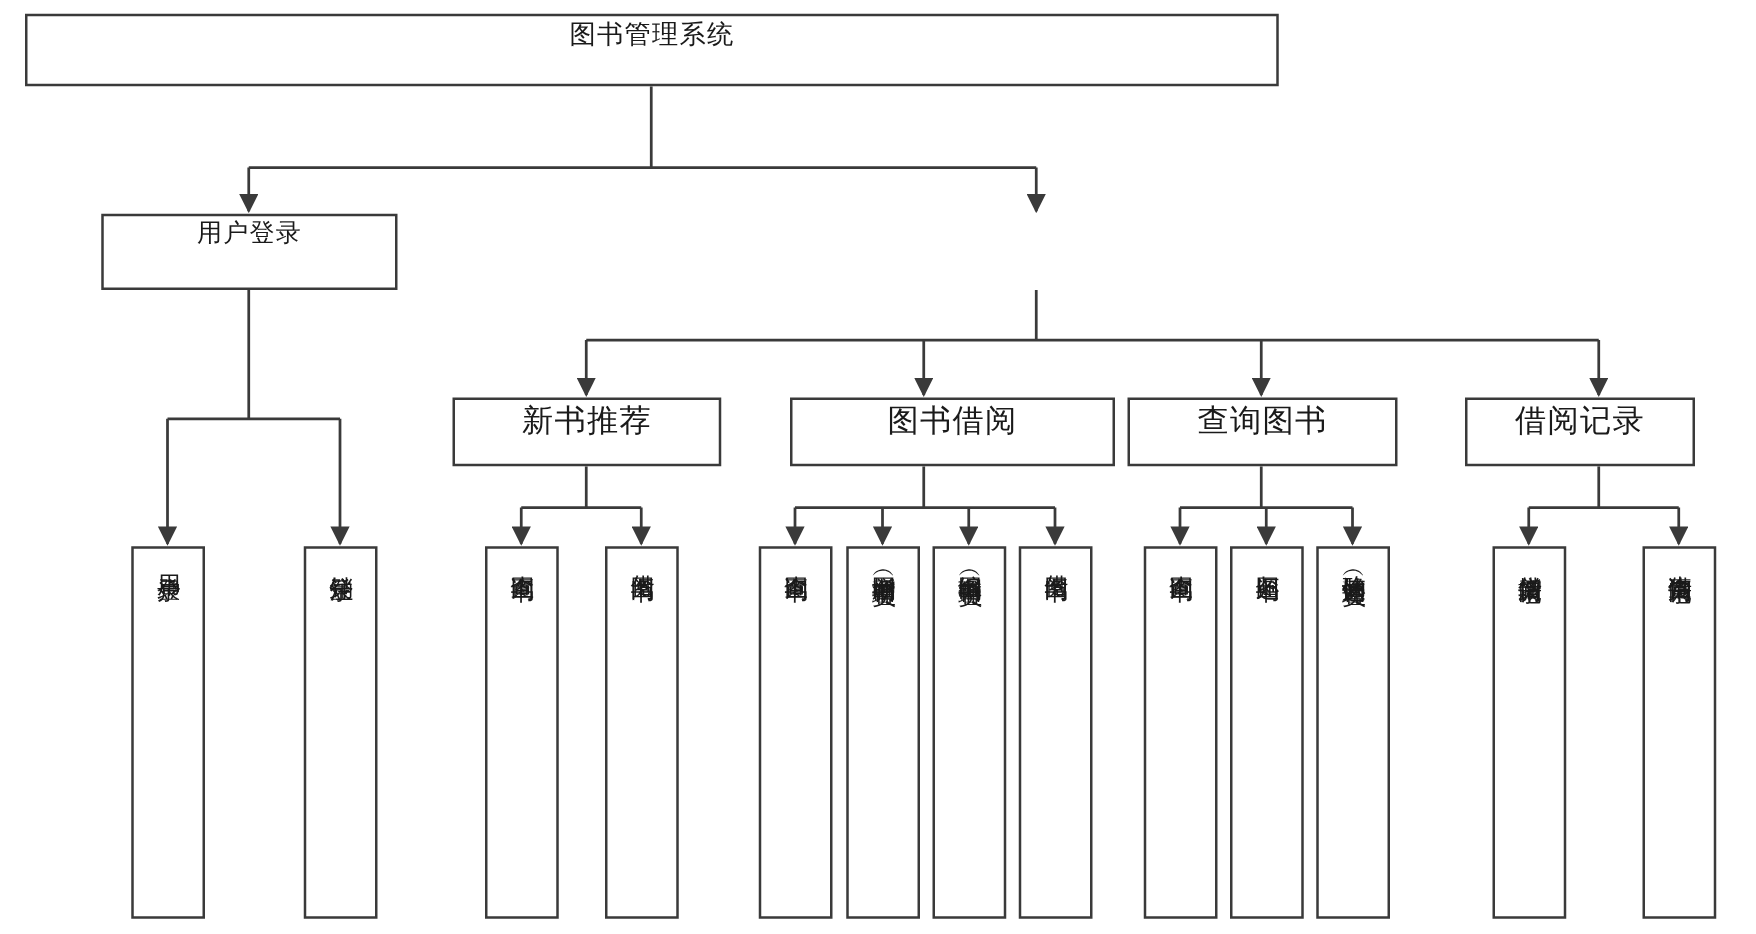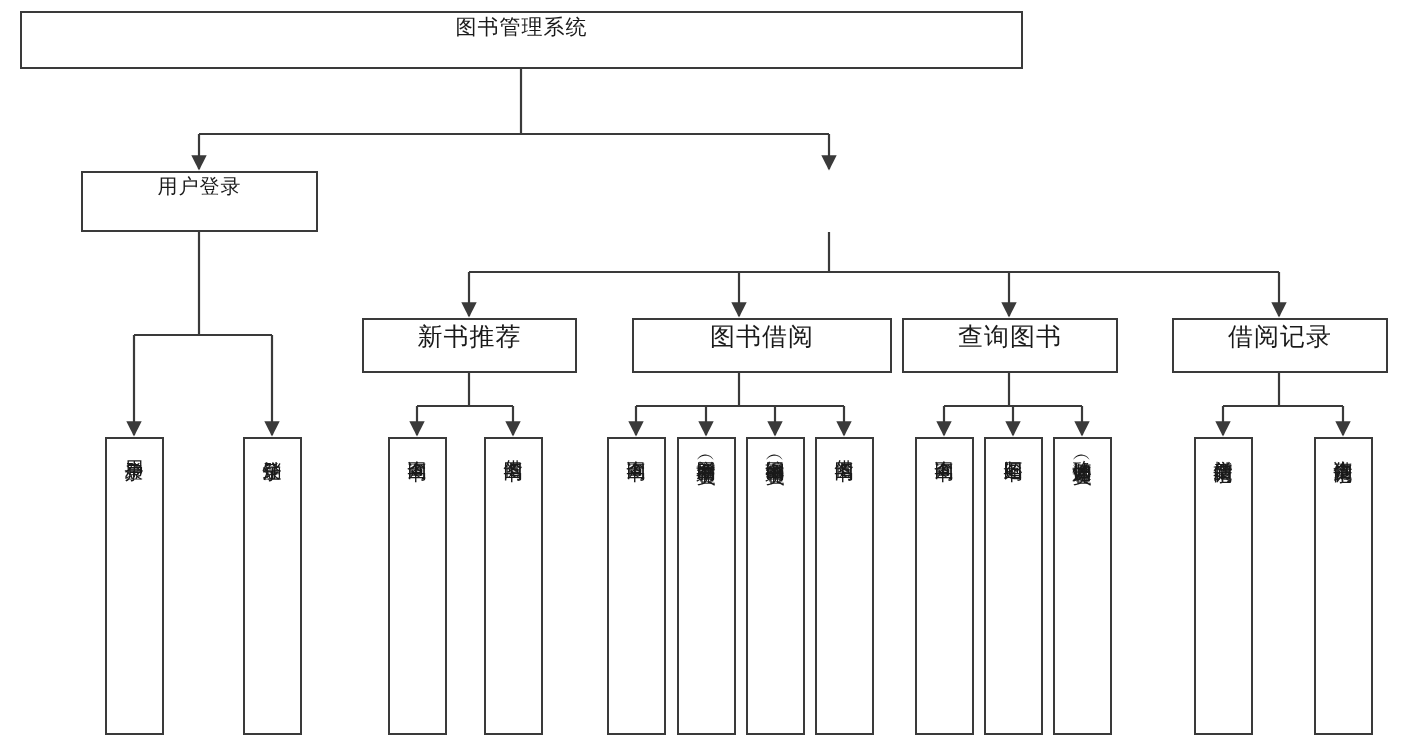--- a/index.html
+++ b/index.html
@@ -132,21 +132,21 @@
   </div>
 
   <div class="node level2" id="node-book-borrow" style="left: 632px; top: 318px; width: 260px; height: 55px;">
     <span class="htext">图书借阅</span>
   </div>
 
   <div class="node level2" id="node-current-borrow" style="left: 902px; top: 318px; width: 216px; height: 55px;">
     <span class="htext">查询图书</span>
   </div>
 
-  <div class="node level2" id="node-borrow-record" style="left: 1172px; top: 318px; width: 216px; height: 55px;">
+  <div class="node level2" id="node-borrow-record" style="left: 1172px; top: 318px; width: 184px; height: 55px;">
     <span class="htext">借阅记录</span>
   </div>
 
   <div class="node leaf" id="node-leaf-user-login" style="left: 105px; top: 437px; width: 59px; height: 298px;">
     <span class="vtext">用户登录</span>
   </div>
   <div class="node leaf" id="node-leaf-user-logout" style="left: 243px; top: 437px; width: 59px; height: 298px;">
     <span class="vtext">注销登录</span>
   </div>
   <div class="node leaf" id="node-leaf-query-book-rec" style="left: 388px; top: 437px; width: 59px; height: 298px;">

